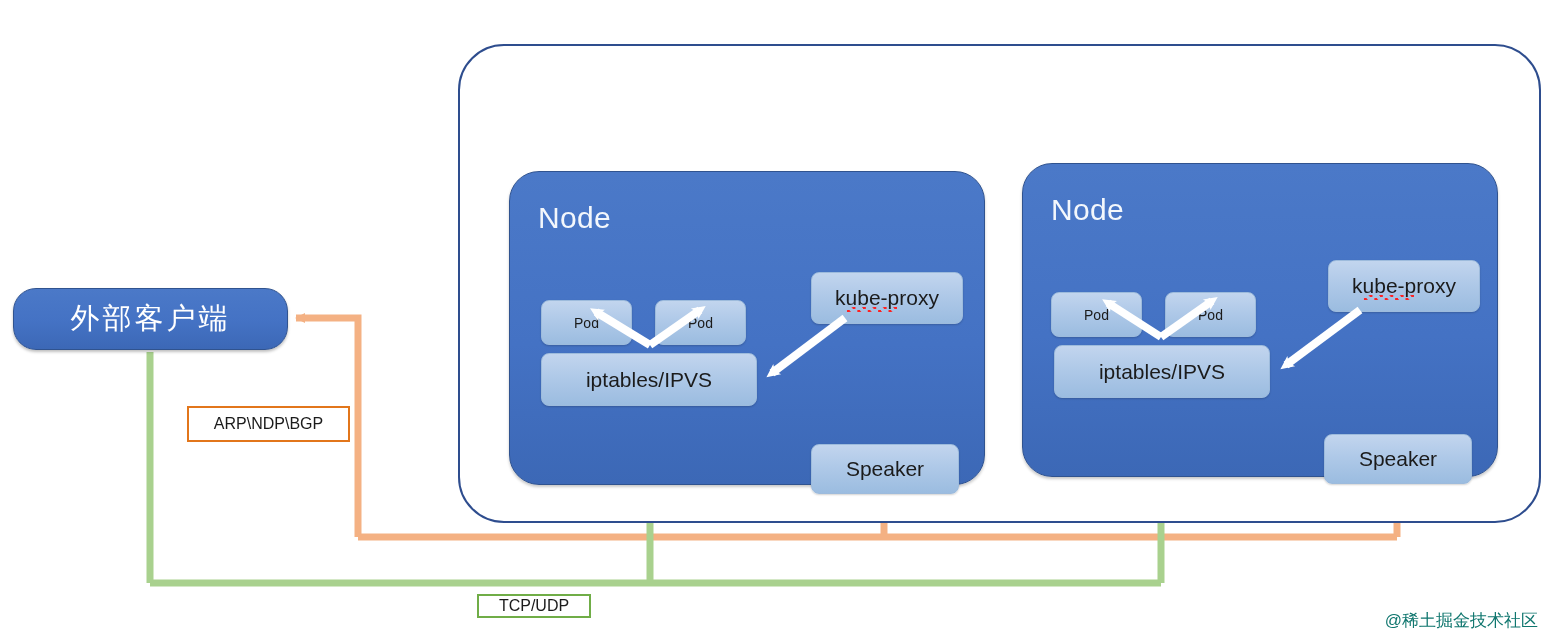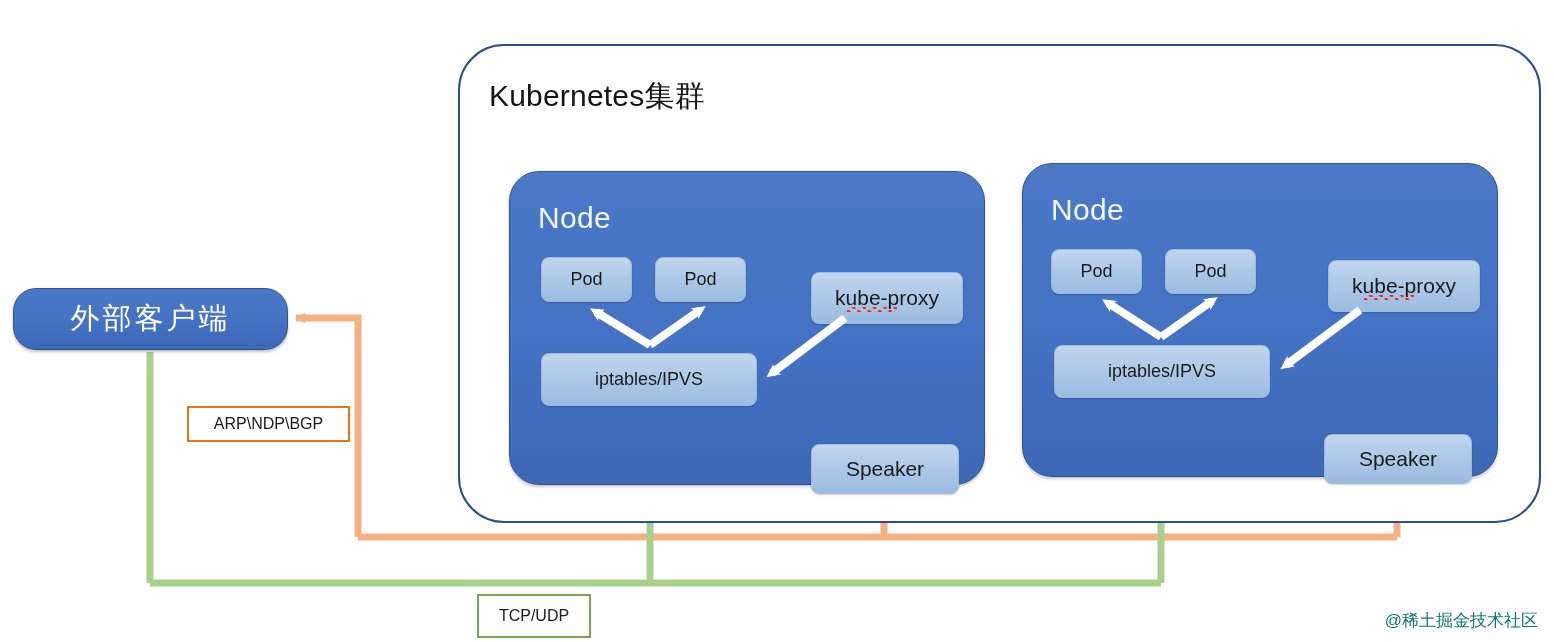--- a/index.html
+++ b/index.html
@@ -32,22 +32,22 @@
 
   
   .inner{
     position:absolute; box-sizing:border-box; border-radius:8px;
     background:linear-gradient(180deg,#C2D5EE 0%,#AFC9E8 45%,#9BBCE0 100%);
     border:1px solid #9DBBDC;
     display:flex; align-items:center; justify-content:center;
     color:#1B1B1B; text-align:center;
     box-shadow:0 1px 2px rgba(0,0,0,.18);
   }
-  .inner.pod{font-size:18px;}
-  .inner.ipt{font-size:18px;}
+  .inner.pod{font-size:14px;margin-top:43px;}
+  .inner.ipt{font-size:21px;}
   .inner.kp{font-size:21px;}
   .inner.spk{font-size:21px;margin-top:38px;}
   .misspell{
     position:relative;
     text-decoration:none;
   }
   .squig{
     position:absolute; left:0; bottom:-4px; width:52px; height:5px;
     background-image:
       radial-gradient(circle at 2.6px 4.6px, #ff1f1f 1.6px, transparent 1.8px),
@@ -65,21 +65,21 @@
     box-shadow:0 2px 3px rgba(0,0,0,.25); box-sizing:border-box;
   }
 
   
   .chip{
     position:absolute; background:#fff; box-sizing:border-box;
     display:flex; align-items:center; justify-content:center;
     font-size:16px; color:#1B1B1B;
   }
   .chip.arp{left:187px; top:406px; width:163px; height:36px; border:2px solid #E2761B;}
-  .chip.tcp{left:477px; top:594px; width:114px; height:44px; border:2px solid #70AD47;}
+  .chip.tcp{left:477px; top:594px; width:114px; height:24px; border:2px solid #70AD47;}
 
   
   #wires{position:absolute; left:0; top:0; width:1554px; height:642px; pointer-events:none;}
 
   .wm{
     right:16px; bottom:10px; color:#0f766e; font-size:17px; white-space:nowrap;
   }
 </style>
 </head>
 <body>
@@ -113,21 +113,20 @@
 
       <path d="M150,583 L1161,583"></path>
 
       <path d="M650,583 L650,412" marker-end="url(#arrowGreen)"></path>
 
       <path d="M1161,583 L1161,402" marker-end="url(#arrowGreen)"></path>
     </g>
   </svg>
 
   <div class="abs cluster-box"></div>
-  <div class="abs cluster-title">Kubernetes集群</div>
 
   <div class="abs node-box" style="left:509px; top:171px; width:476px; height:314px;">
     <span class="node-title">Node</span>
 
     <div class="inner pod" style="left:31px; top:85px; width:91px; height:45px;">Pod</div>
     <div class="inner pod" style="left:145px; top:85px; width:91px; height:45px;">Pod</div>
 
     <div class="inner kp" style="left:301px; top:100px; width:152px; height:52px;">
       <span class="misspell">kube-proxy</span>
       <span class="squig" style="left:34px; bottom:11px;"></span>

